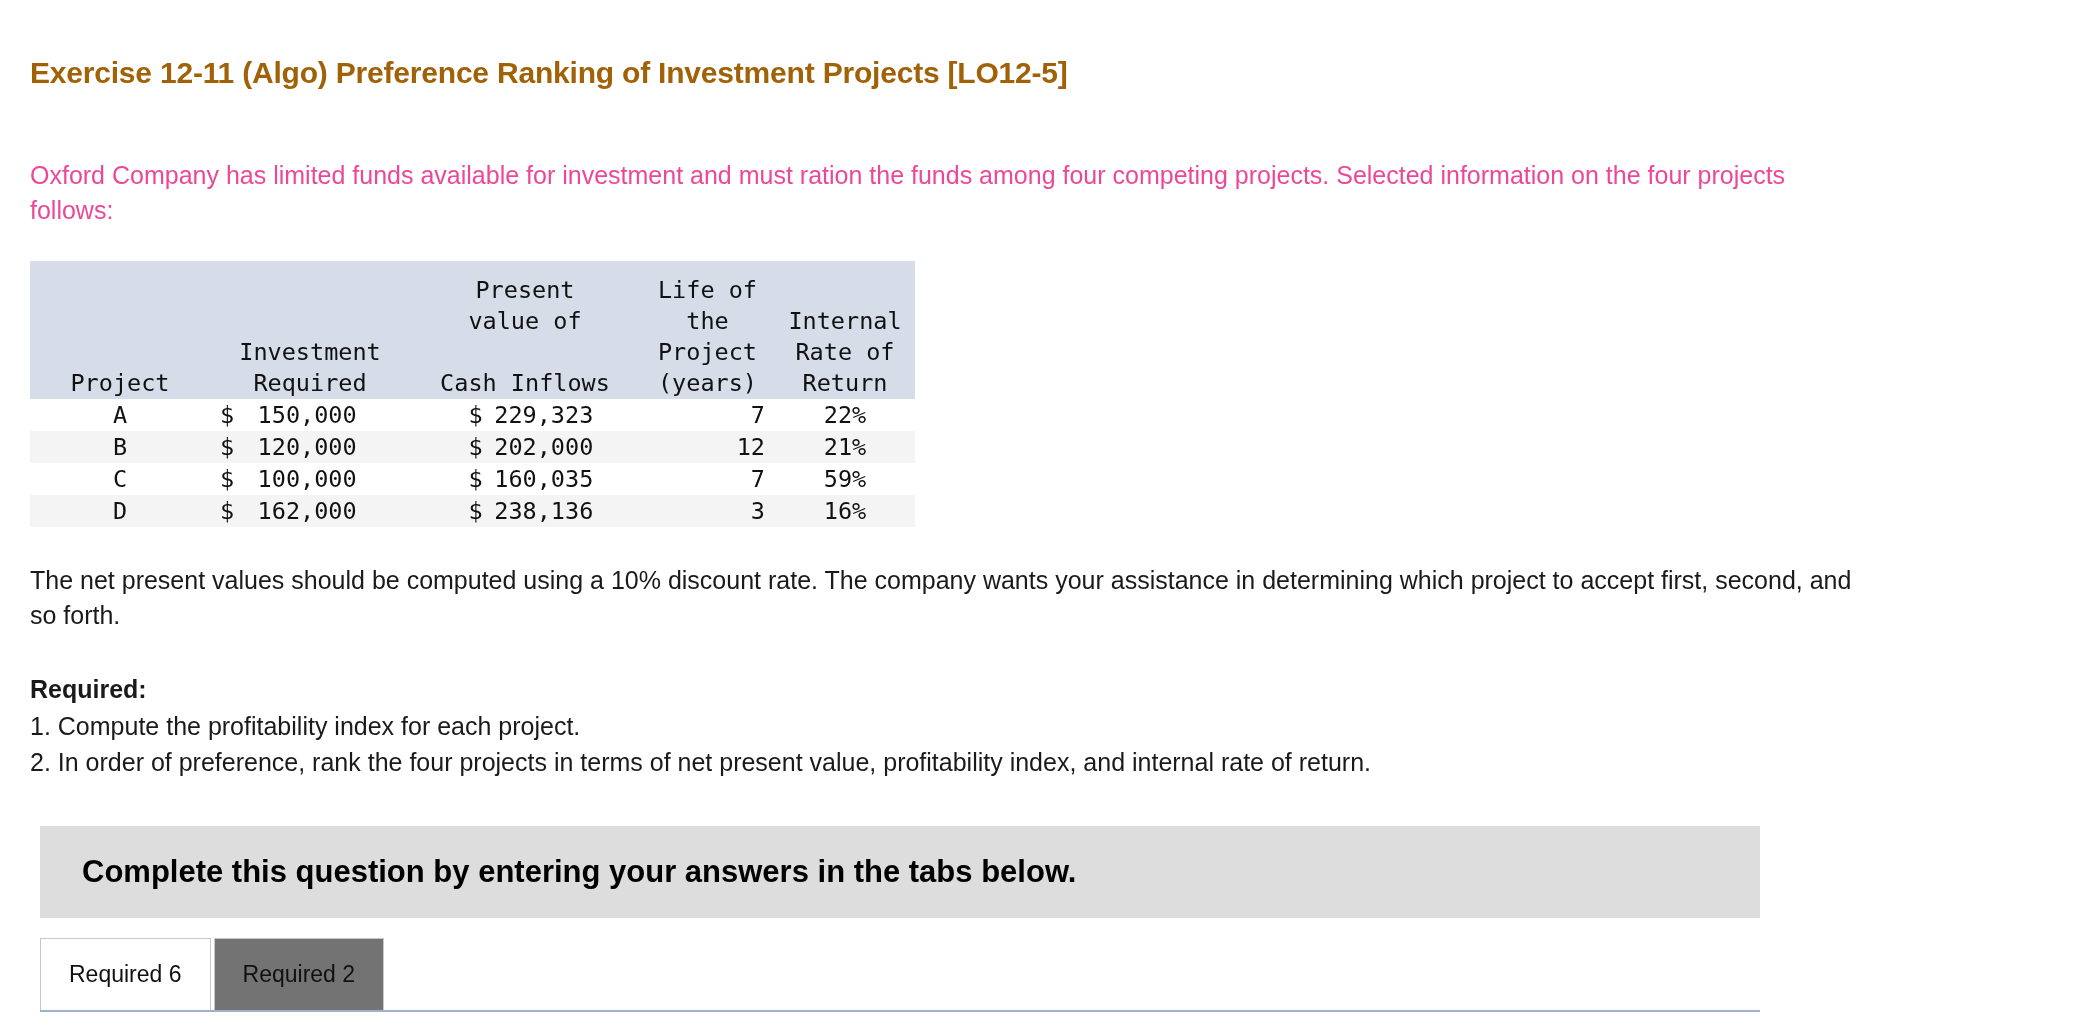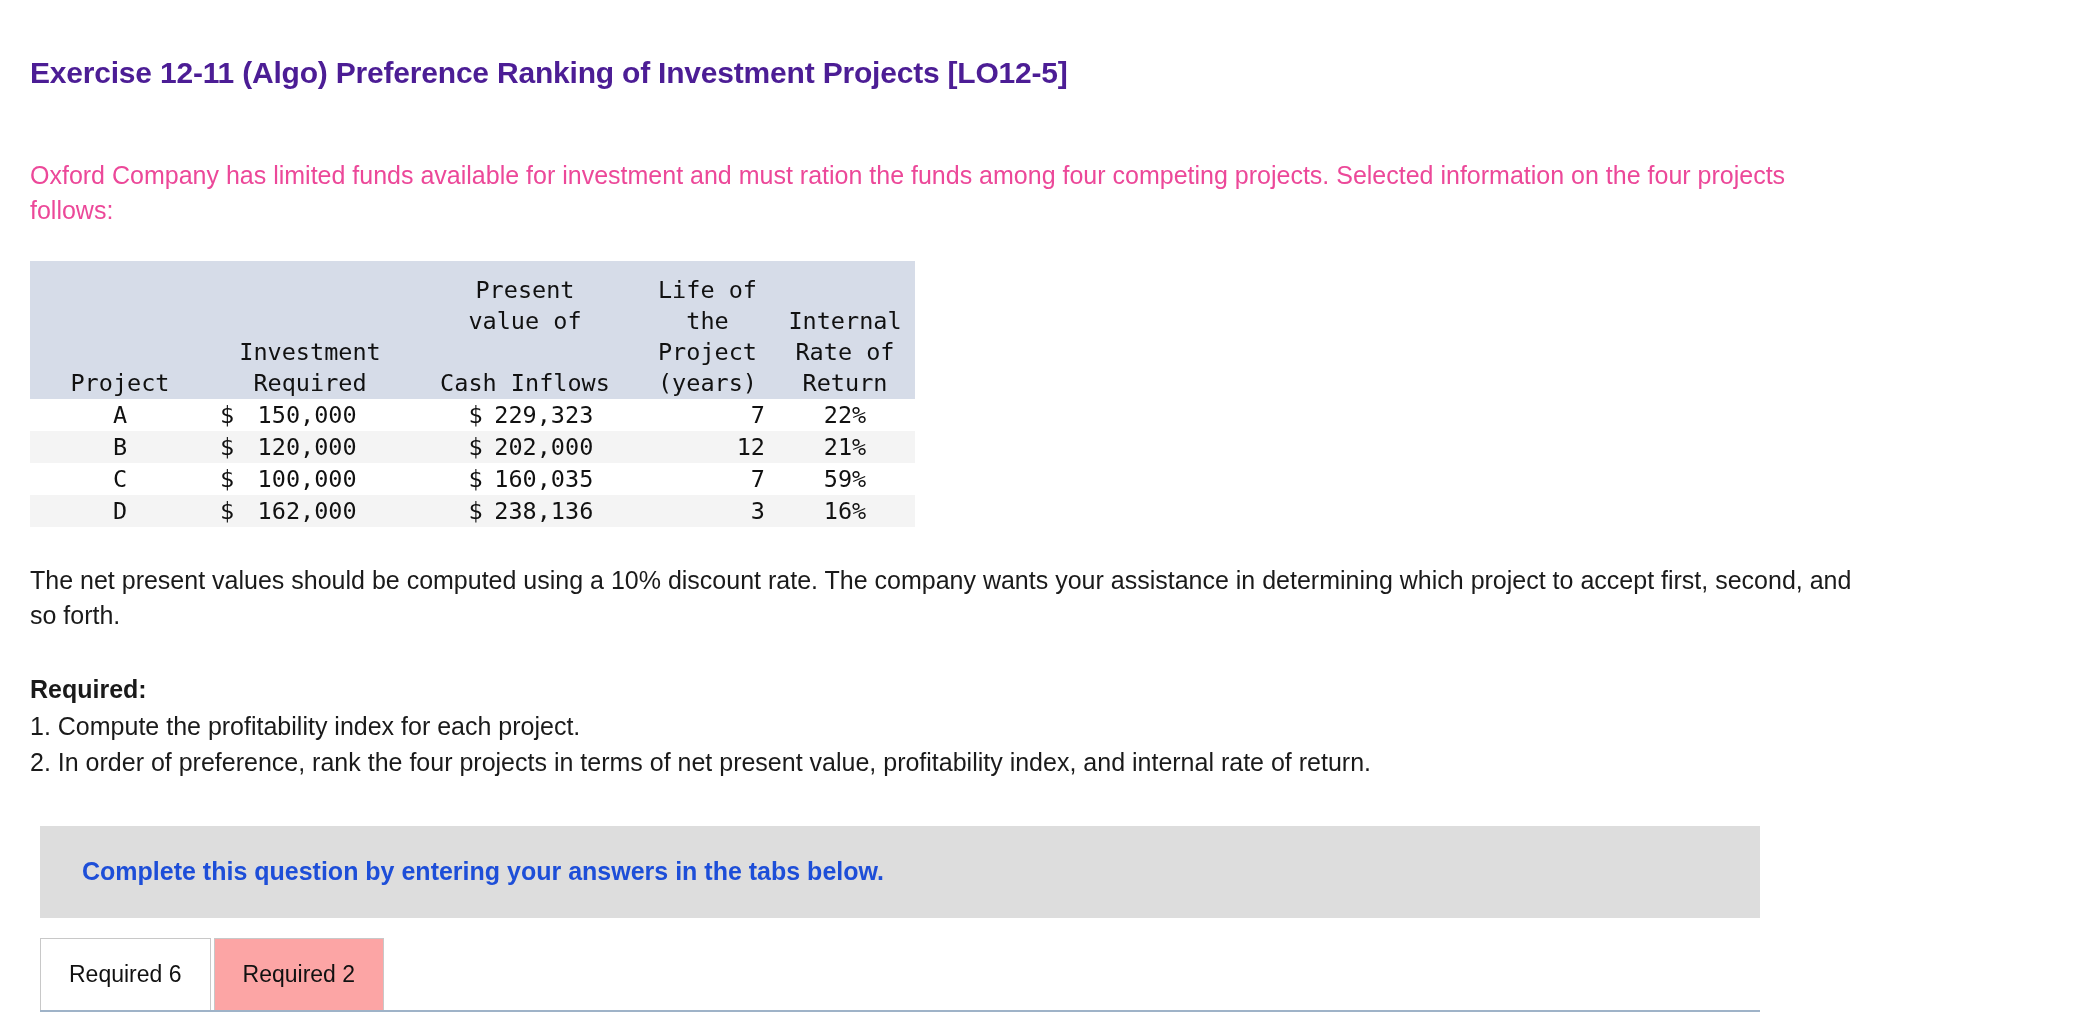--- a/index.html
+++ b/index.html
@@ -16,21 +16,21 @@
     overflow: hidden;
   }
   .page {
     padding: 56px 30px 0 30px;
   }
   .exercise-title {
     font-size: 30px;
     font-weight: bold;
     letter-spacing: -0.2px;
     margin: 0 0 0 0;
-    color: #4c1d95;
+    color: #a16207;
   }
   .intro-para {
     font-size: 25px;
     line-height: 1.38;
     margin-top: 68px;
     max-width: 1810px;
     color: #ec4899;
   }
   .data-table-wrap {
     margin-top: 34px;
@@ -81,44 +81,44 @@
     margin-top: 46px;
     margin-left: 10px;
     width: 1720px;
     height: 92px;
     background: #dddddd;
     display: flex;
     align-items: center;
     padding-left: 42px;
   }
   .answer-banner-text {
-    font-size: 25px;
+    font-size: 31px;
     font-weight: bold;
-    color: #1d4ed8;
+    color: #000000;
   }
   .tabs {
     margin-top: 22px;
     margin-left: 10px;
     width: 1720px;
     display: flex;
     align-items: flex-end;
     border-bottom: 2px solid #9fb3c8;
     height: 72px;
   }
   .tab {
     height: 72px;
     display: flex;
     align-items: center;
     justify-content: center;
     padding: 0 28px;
     font-size: 23px;
     color: #111111;
     border: 1px solid #c8c8c8;
     border-bottom: none;
-    background: #fca5a5;
+    background: #737373;
     cursor: pointer;
   }
   .tab.active {
     background: #ffffff;
     border-color: #c8c8c8;
     position: relative;
     z-index: 2;
   }
   .tab + .tab { margin-left: 3px; }
 </style>

